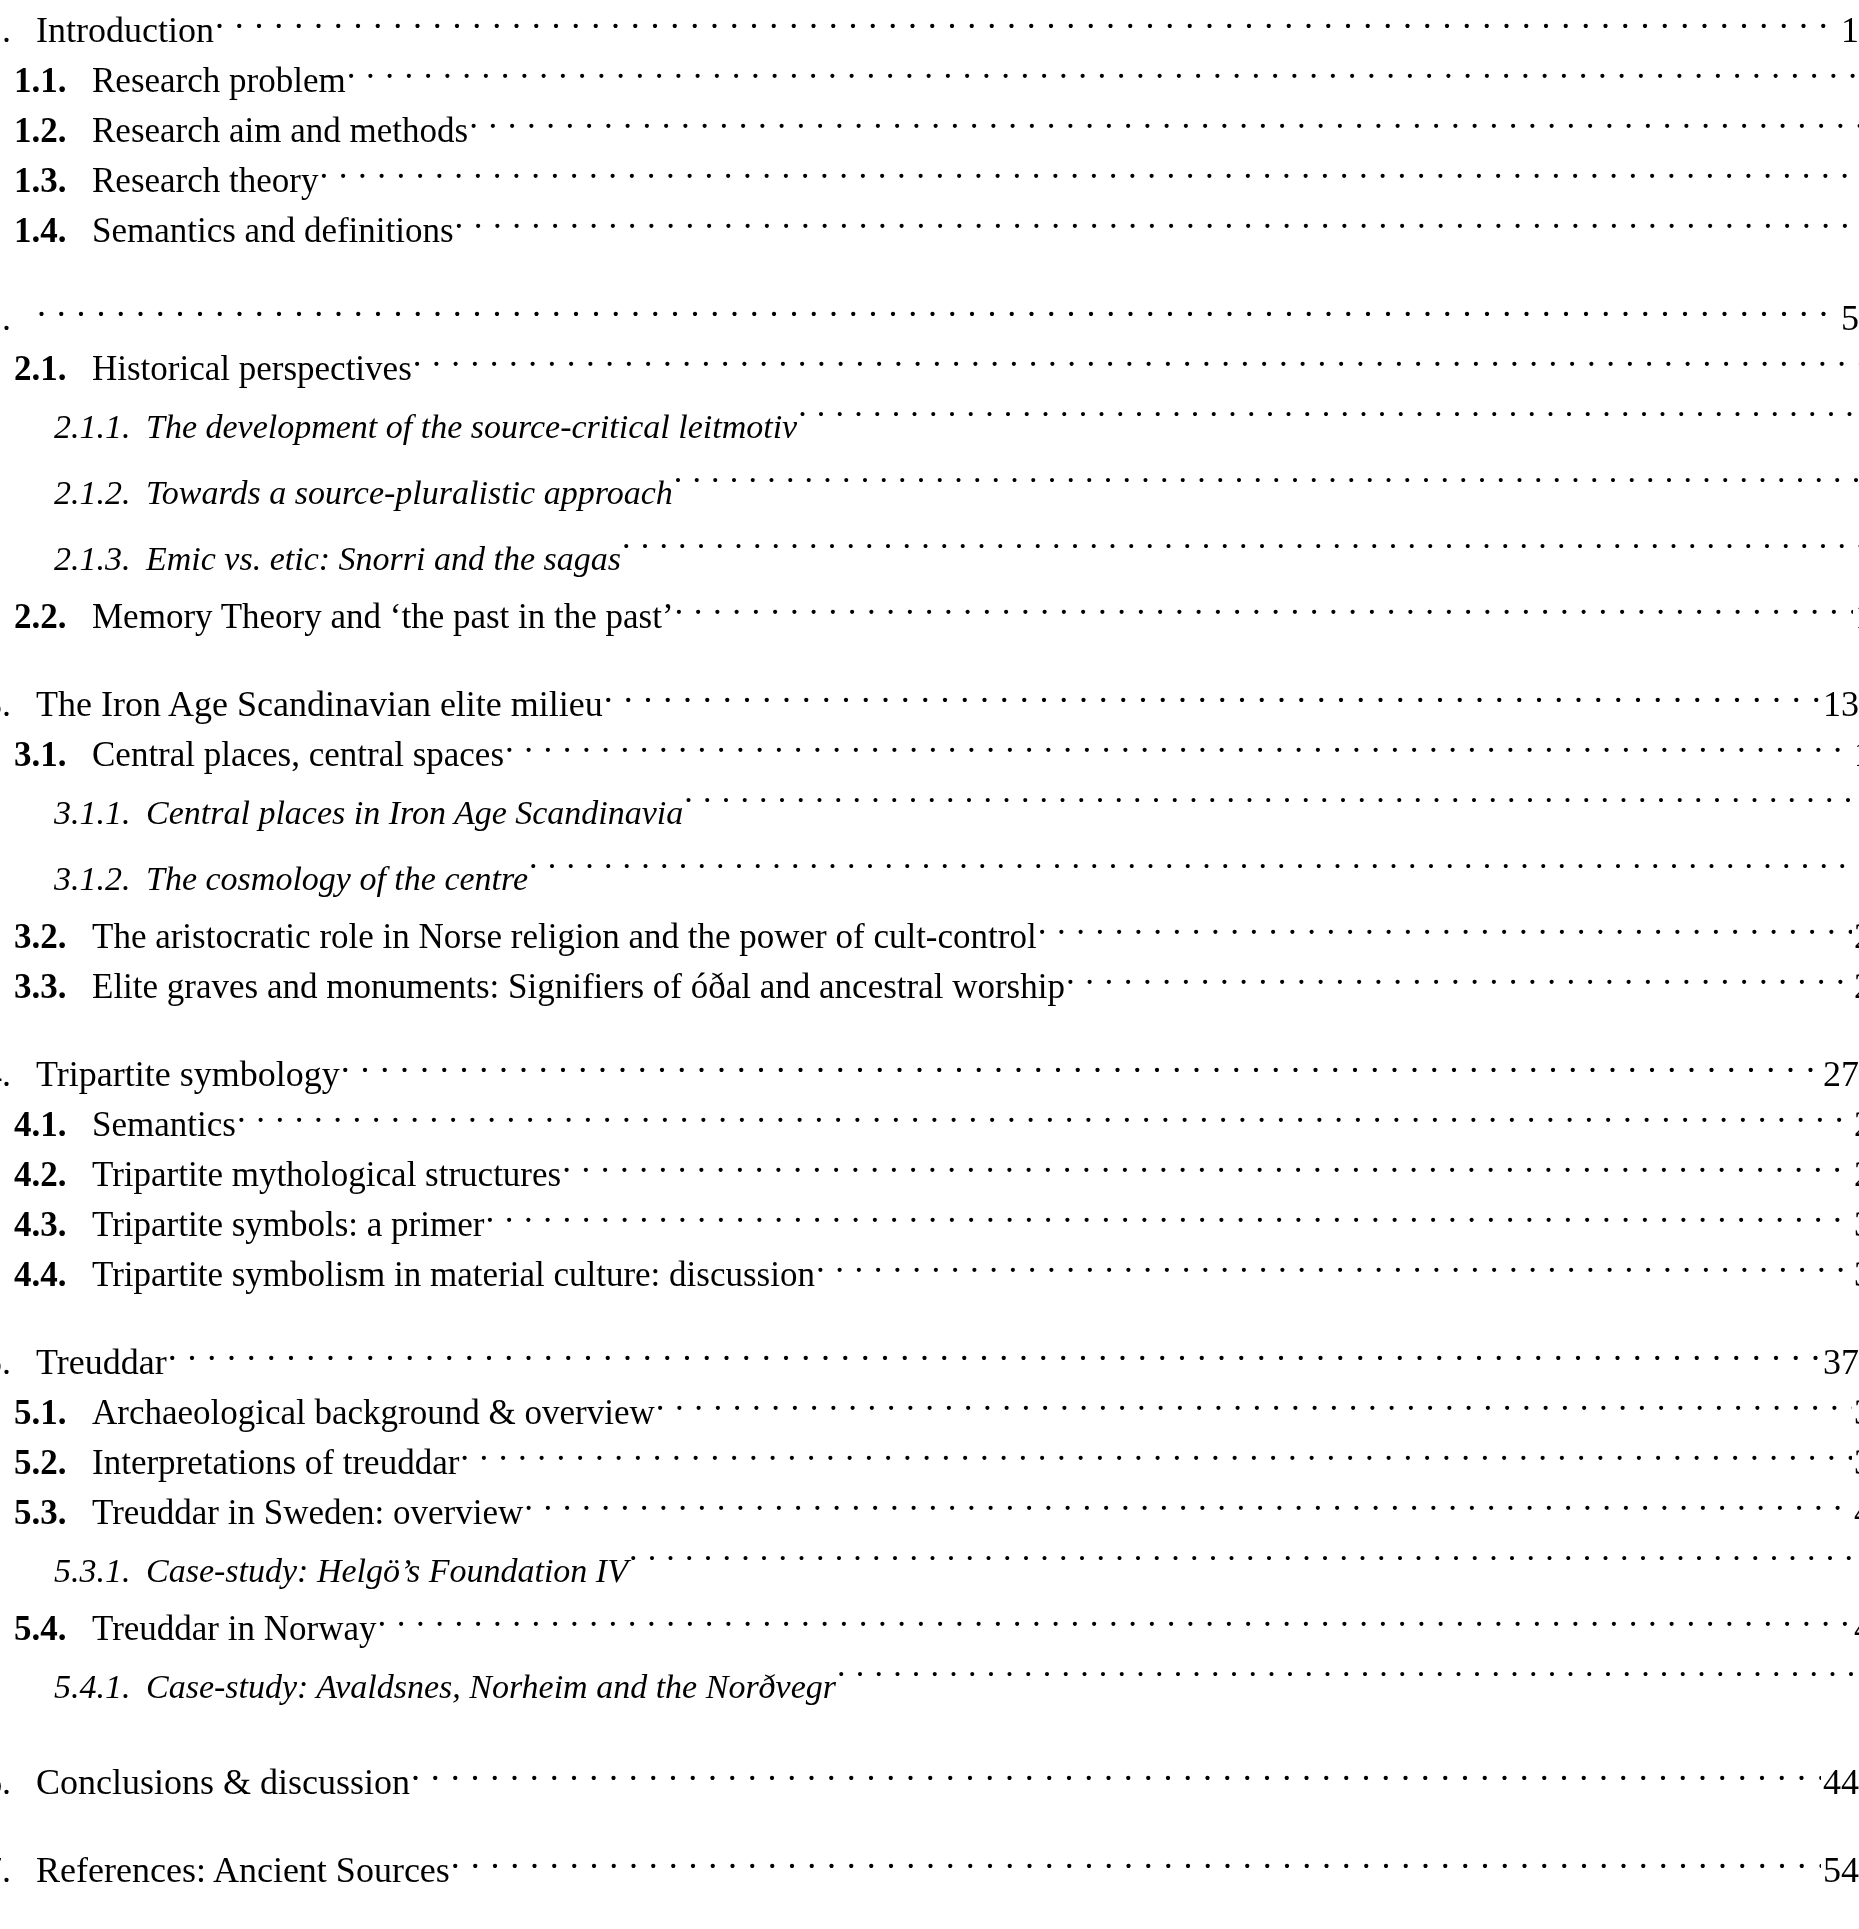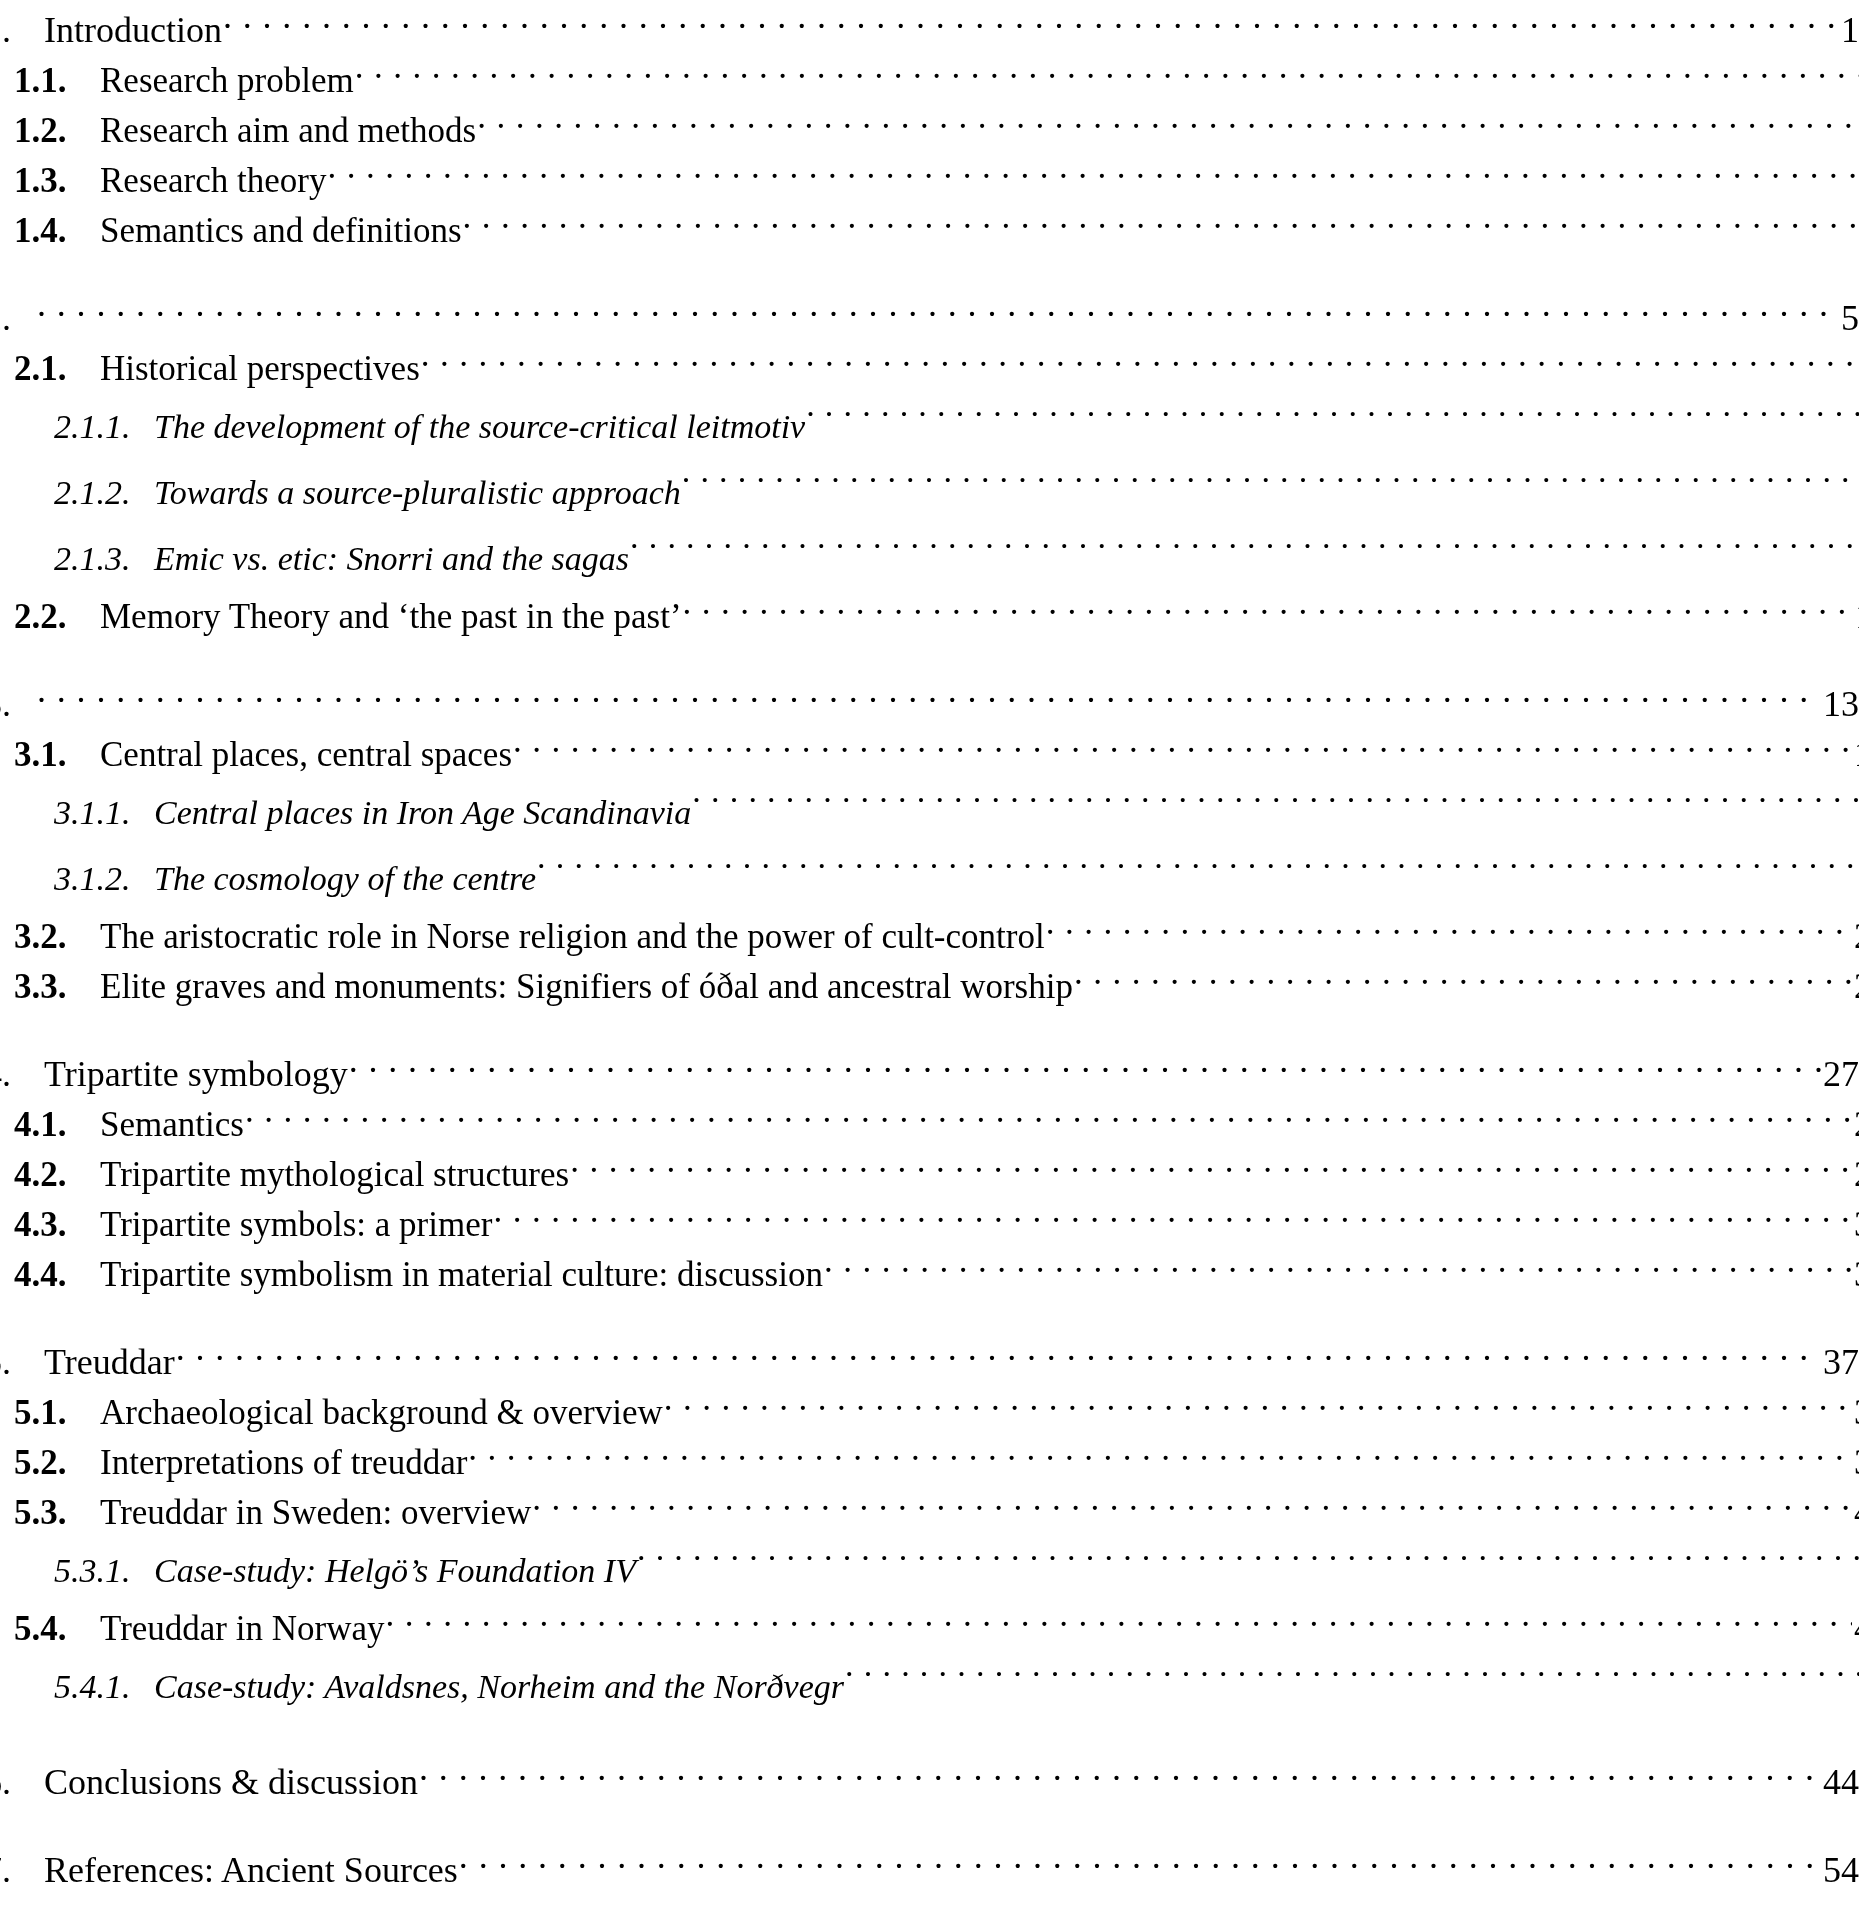--- a/index.html
+++ b/index.html
@@ -33,21 +33,20 @@
     white-space: nowrap;
     overflow: hidden;
   }
 
   .num {
     flex: 0 0 auto;
     text-align: left;
   }
   .title {
     flex: 0 0 auto;
-    margin-left: 8px;
   }
   .leader {
     flex: 1 1 auto;
     overflow: hidden;
     position: relative;
     height: 1em;
     margin: 0 1px;
   }
   .leader::after {
     content: ".........................................................................................................................................................................................................................................................................";
@@ -152,20 +151,21 @@
         <span class="leader"></span>
       </div>
       <div class="toc-entry lvl2">
         <span class="num">2.2.</span>
         <span class="title">Memory Theory and ‘the past in the past’</span>
         <span class="leader"></span>
         <span class="page">11</span>
       </div>
       <div class="toc-entry lvl1 gap-top-lg">
         <span class="num">3.</span>
+        <span class="title">The Iron Age Scandinavian elite milieu</span>
         <span class="leader"></span>
         <span class="page">13</span>
       </div>
       <div class="toc-entry lvl2">
         <span class="num">3.1.</span>
         <span class="title">Central places, central spaces</span>
         <span class="leader"></span>
         <span class="page">13</span>
       </div>
       <div class="toc-entry lvl3">

